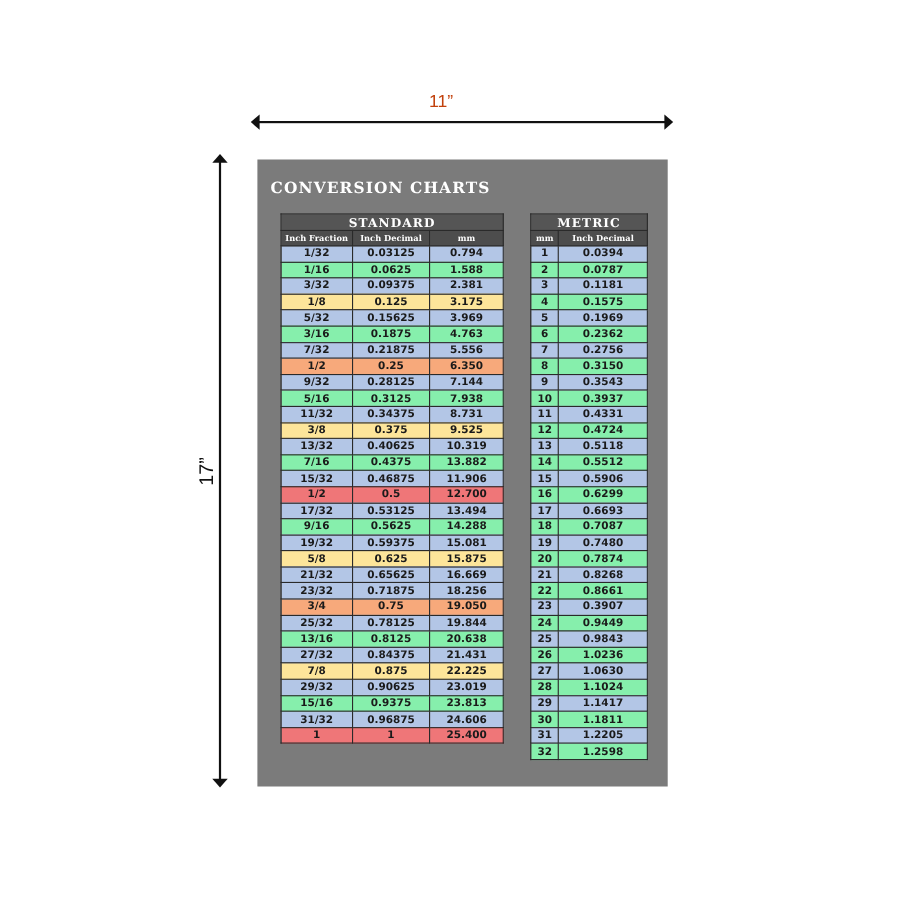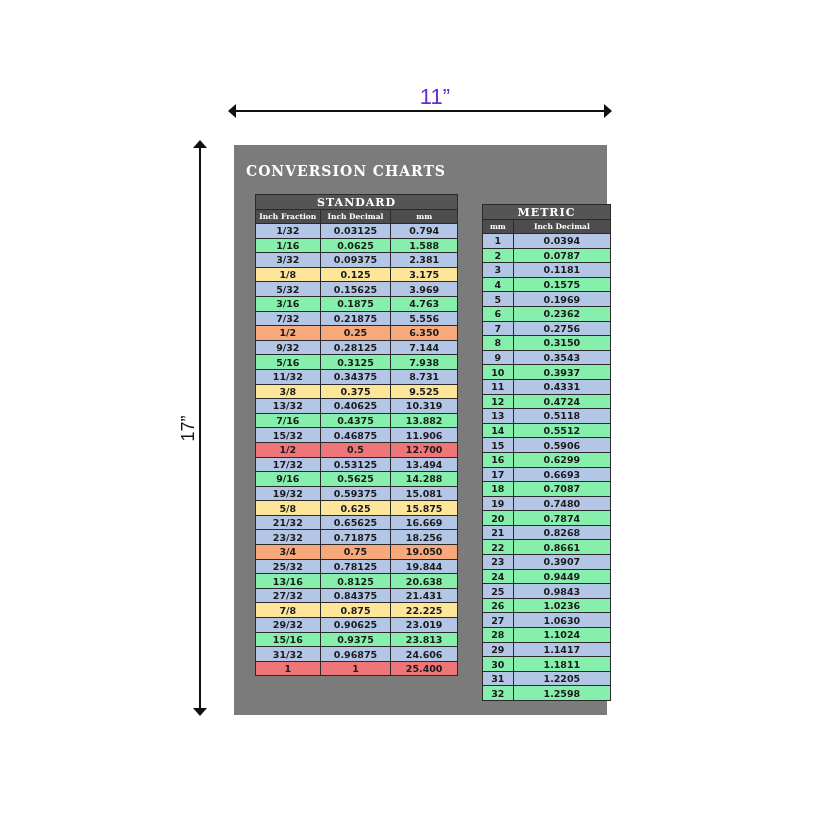--- a/index.html
+++ b/index.html
@@ -1,36 +1,36 @@
 <!DOCTYPE html>
 <html><head>
 <meta charset="utf-8">
 <style>
   html, body { margin:0; padding:0; background:#ffffff; }
   body { width:823px; height:823px; position:relative; overflow:hidden; font-family:"Liberation Sans", sans-serif; }
   .dim-h { position:absolute; left:228px; top:104px; width:384px; height:14px; }
   .dim-h .line { position:absolute; left:6px; right:6px; top:6px; height:2px; background:#111; }
   .dim-h .ah-l { position:absolute; left:0; top:0; width:0; height:0; border-top:7px solid transparent; border-bottom:7px solid transparent; border-right:8px solid #111; }
   .dim-h .ah-r { position:absolute; right:0; top:0; width:0; height:0; border-top:7px solid transparent; border-bottom:7px solid transparent; border-left:8px solid #111; }
-  .dim-h-label { position:absolute; left:390px; top:84px; width:60px; text-align:right; font-size:22px; color:#6d28d9; }
+  .dim-h-label { position:absolute; left:390px; top:84px; width:60px; text-align:left; font-size:16px; color:#c2410c; }
   .dim-v { position:absolute; left:193px; top:140px; width:14px; height:576px; }
   .dim-v .line { position:absolute; top:6px; bottom:6px; left:6px; width:2px; background:#111; }
   .dim-v .ah-t { position:absolute; top:0; left:0; width:0; height:0; border-left:7px solid transparent; border-right:7px solid transparent; border-bottom:8px solid #111; }
   .dim-v .ah-b { position:absolute; bottom:0; left:0; width:0; height:0; border-left:7px solid transparent; border-right:7px solid transparent; border-top:8px solid #111; }
   .dim-v-label { position:absolute; left:158px; top:418px; width:60px; text-align:center; font-size:18px; color:#111; transform:rotate(-90deg); }
 
   .sheet { position:absolute; left:234px; top:145px; width:373px; height:570px; background:#7b7b7b; }
   .title { position:absolute; left:12px; right:0; top:18px; font-family:"DejaVu Serif", serif; font-weight:bold; font-size:14px; letter-spacing:1px; color:#ffffff; font-variant:small-caps; }
 
   table { border-collapse:collapse; position:absolute; }
   td, th { border:1px solid #2a2a2a; text-align:center; padding:0; height:13.6px; font-size:9.5px; font-weight:bold; color:#1a1a1a; font-family:"DejaVu Sans", sans-serif; line-height:13px; }
   th.group { background:#555555; color:#fff; font-family:"DejaVu Serif", serif; font-size:11px; letter-spacing:1px; height:14px; }
   th.col { background:#4d4d4d; color:#fff; font-family:"DejaVu Serif", serif; font-size:7.5px; height:13px;margin-top:20px; }
   .std { left:21px; top:49px; width:203px;padding-left:20px; }
-  .met { left:248px; top:59px; width:129px;border-radius:23px; }
+  .met { left:248px; top:49px; width:107px;border-radius:23px; }
   .c-blue td { background:#b3c6e6; }
   .c-green td { background:#86efac;text-align:center; }
   .c-yellow td { background:#fde59a; }
   .c-orange td { background:#f7a97b; }
   .c-red td { background:#ef7678; }
 </style>
 </head>
 <body>
 
 <div class="dim-h-label">11”</div>

